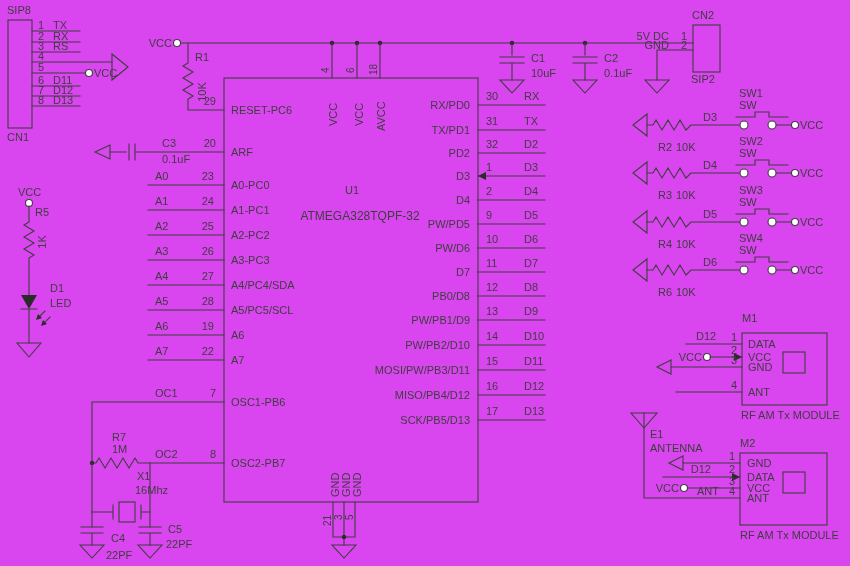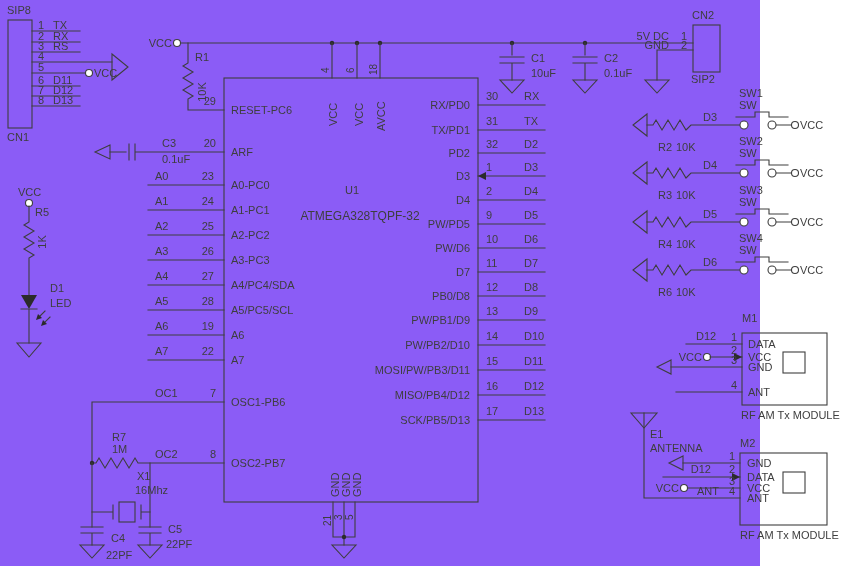--- a/index.html
+++ b/index.html
@@ -1,16 +1,16 @@
 <!DOCTYPE html>
 <html><head>
 <meta charset="utf-8">
 <style>
   html,body{margin:0;padding:0;background:#ffffff;}
-  .page{width:760px;height:566px;background:#8b5cf6;}
+  .page{width:850px;height:566px;background:#d946ef;}
   svg{display:block;}
   .w{fill:none;stroke:#3e3e3e;stroke-width:1.1;stroke-linecap:square;stroke-linejoin:miter;}
   .wc{fill:#ffffff;stroke:#3e3e3e;stroke-width:1.1;}
   .f{fill:#2b2b2b;stroke:none;}
   .t{font-family:"Liberation Sans",sans-serif;font-size:11px;fill:#3e3e3e;}
   .ts{font-size:10px;}
   .big{font-size:12px;}
   .tm{text-anchor:middle;}
   .te{text-anchor:end;}
 </style>

